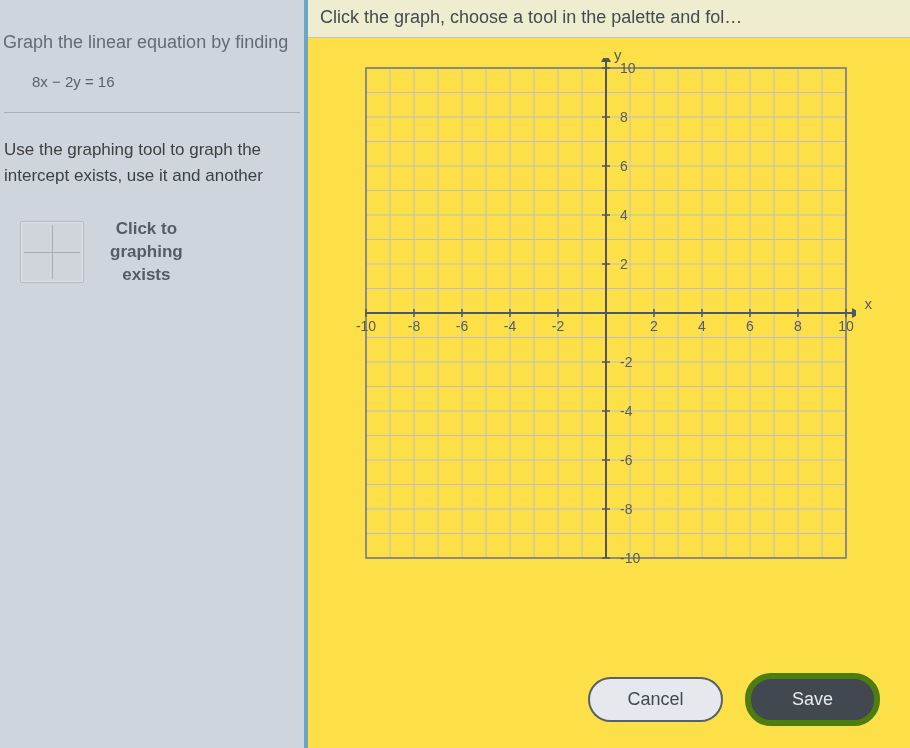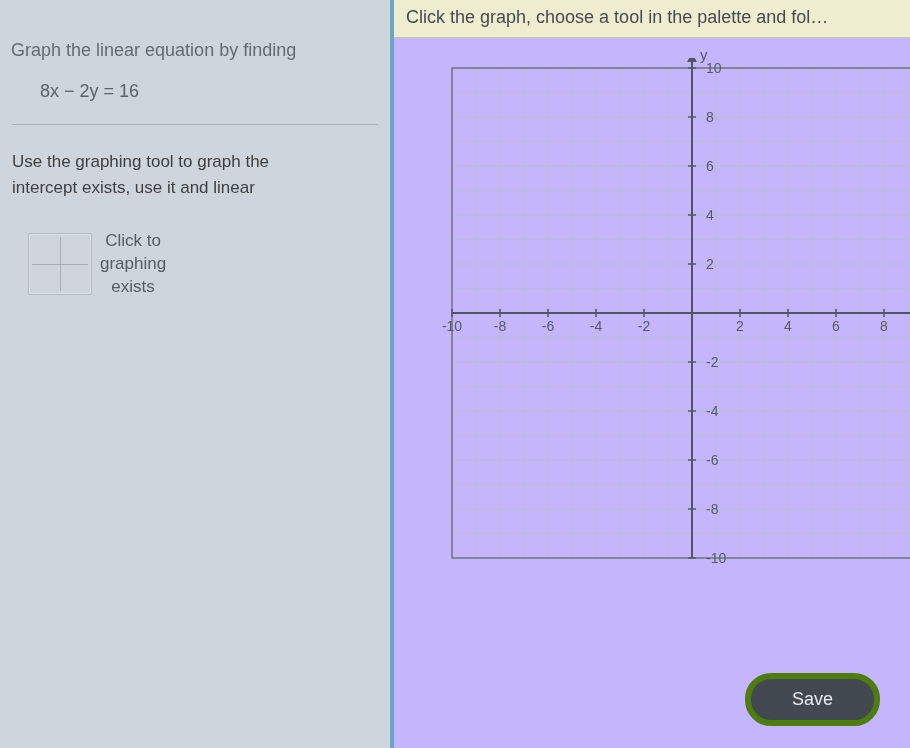--- a/index.html
+++ b/index.html
@@ -5,58 +5,59 @@
   * { box-sizing: border-box; margin: 0; padding: 0; }
   body {
     font-family: Arial, Helvetica, sans-serif;
     background: #d8dee4;
     width: 910px;
     height: 748px;
     overflow: hidden;
     display: flex;
   }
   .left-panel {
-    width: 394px;
+    width: 308px;
     background: #cfd5dc;
     border-right: 4px solid #6aa7c7;
-    padding: 12px;
+    padding: 4px;
     color: #545b64;
   }
   .left-heading {
     font-size: 18px;
     color: #646b73;
     padding: 28px 0 0 0;
     margin-left: -1px;
     white-space: nowrap;
     overflow: hidden;
   }
   .equation {
-    font-size: 18px;
+    font-size: 15px;
     color: #5b626b;
     padding: 20px 0 22px 28px;
   }
   .divider {
     border: none;
     border-top: 1.5px solid #a9b1ba;
     margin: 0;
   }
   .instructions {
     font-size: 17px;
     color: #404040;
     padding: 24px 0 18px 0;
     line-height: 1.55;
     white-space: nowrap;
     overflow: hidden;
   }
   .enlarge-block {
     display: flex;
     align-items: center;
-    gap: 8px;
+    gap: 26px;
     margin-left: 16px;
     margin-top: 10px;
+    font-weight: bold;
   }
   .thumb {
     width: 64px;
     height: 62px;
     background: #d0d5db;
     border: 1px solid #b3bac2;
     position: relative;
     border-radius: 2px;
     box-shadow: inset 0 0 0 1px rgba(255,255,255,0.3);
   }
@@ -73,21 +74,21 @@
   }
   .enlarge-text {
     font-size: 17px;
     color: #555c64;
     line-height: 1.35;
     text-align: center;
   }
 
   .right-panel {
     flex: 1;
-    background: #c4b5fd;
+    background: #fde047;
     position: relative;
   }
   .hint-bar {
     background: #eeedcf;
     color: #444b52;
     font-size: 18px;
     padding: 7px 12px 9px 12px;
     border-bottom: 1px solid #c7c6a9;
     white-space: nowrap;
     overflow: hidden;
@@ -138,21 +139,21 @@
 </style>
 </head>
 <body>
 
 <div class="left-panel">
   <div class="left-heading">Graph the linear equation by finding</div>
   <div class="equation">8x − 2y = 16</div>
   <hr class="divider">
   <div class="instructions">
     <span>Use the graphing tool to graph the</span><br>
-    <span>intercept exists, use it and linear</span>
+    <span>intercept exists, use it and another</span>
   </div>
   <div class="enlarge-block">
     <div class="thumb"></div>
     <div class="enlarge-text">
       <span>Click to</span><br>
       <span>graphing</span><br>
       <span>exists</span>
     </div>
   </div>
 </div>
@@ -248,15 +249,16 @@
         <line x1="246" y1="108" x2="254" y2="108" stroke="#4f5761" stroke-width="1.5"></line>
         <text x="264" y="113" font-size="14" fill="#555c63" text-anchor="start">6</text>
         <line x1="246" y1="59" x2="254" y2="59" stroke="#4f5761" stroke-width="1.5"></line>
         <text x="264" y="64" font-size="14" fill="#555c63" text-anchor="start">8</text>
         <line x1="246" y1="10" x2="254" y2="10" stroke="#4f5761" stroke-width="1.5"></line>
         <text x="264" y="15" font-size="14" fill="#555c63" text-anchor="start">10</text>
       </svg>
   </div>
 
   <div class="action-row">
+    <div class="btn btn-cancel">Cancel</div>
     <div class="btn btn-save">Save</div>
   </div>
 </div>
 
 </body></html>

